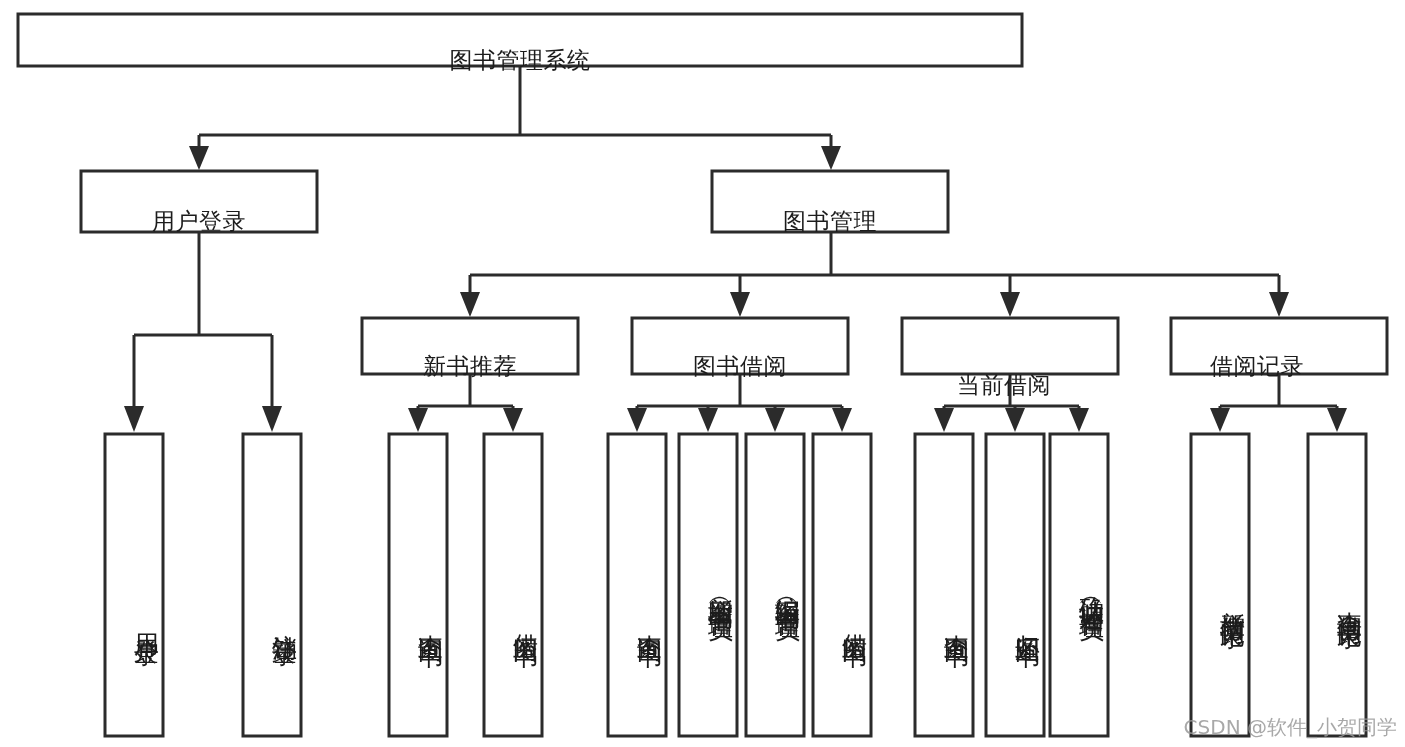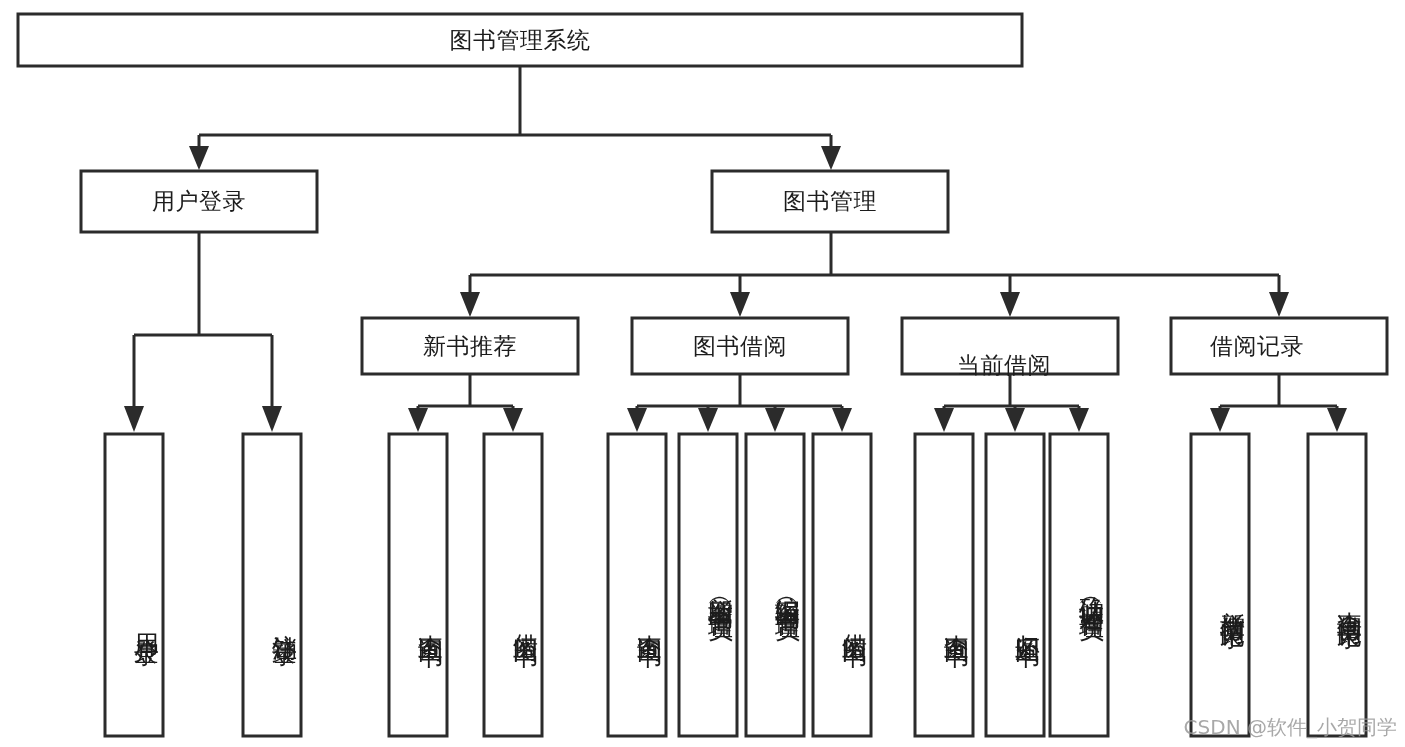--- a/index.html
+++ b/index.html
@@ -46,20 +46,21 @@
     align-items: center;
     justify-content: center;
     color: #1c1c1c;
     font-family: "DejaVu Sans", "Liberation Sans", sans-serif;
     letter-spacing: 0.5px;
     white-space: nowrap;
     pointer-events: none;
   }
   .node-label.horizontal {
     font-size: 23px;
+    margin-top: 20px;
   }
   .node-label.vertical {
     writing-mode: vertical-rl;
     text-orientation: upright;
     font-size: 25px;
     letter-spacing: 3px;
     align-items: flex-start;
     justify-content: center;
     padding-top: 4px;
     box-sizing: border-box;

